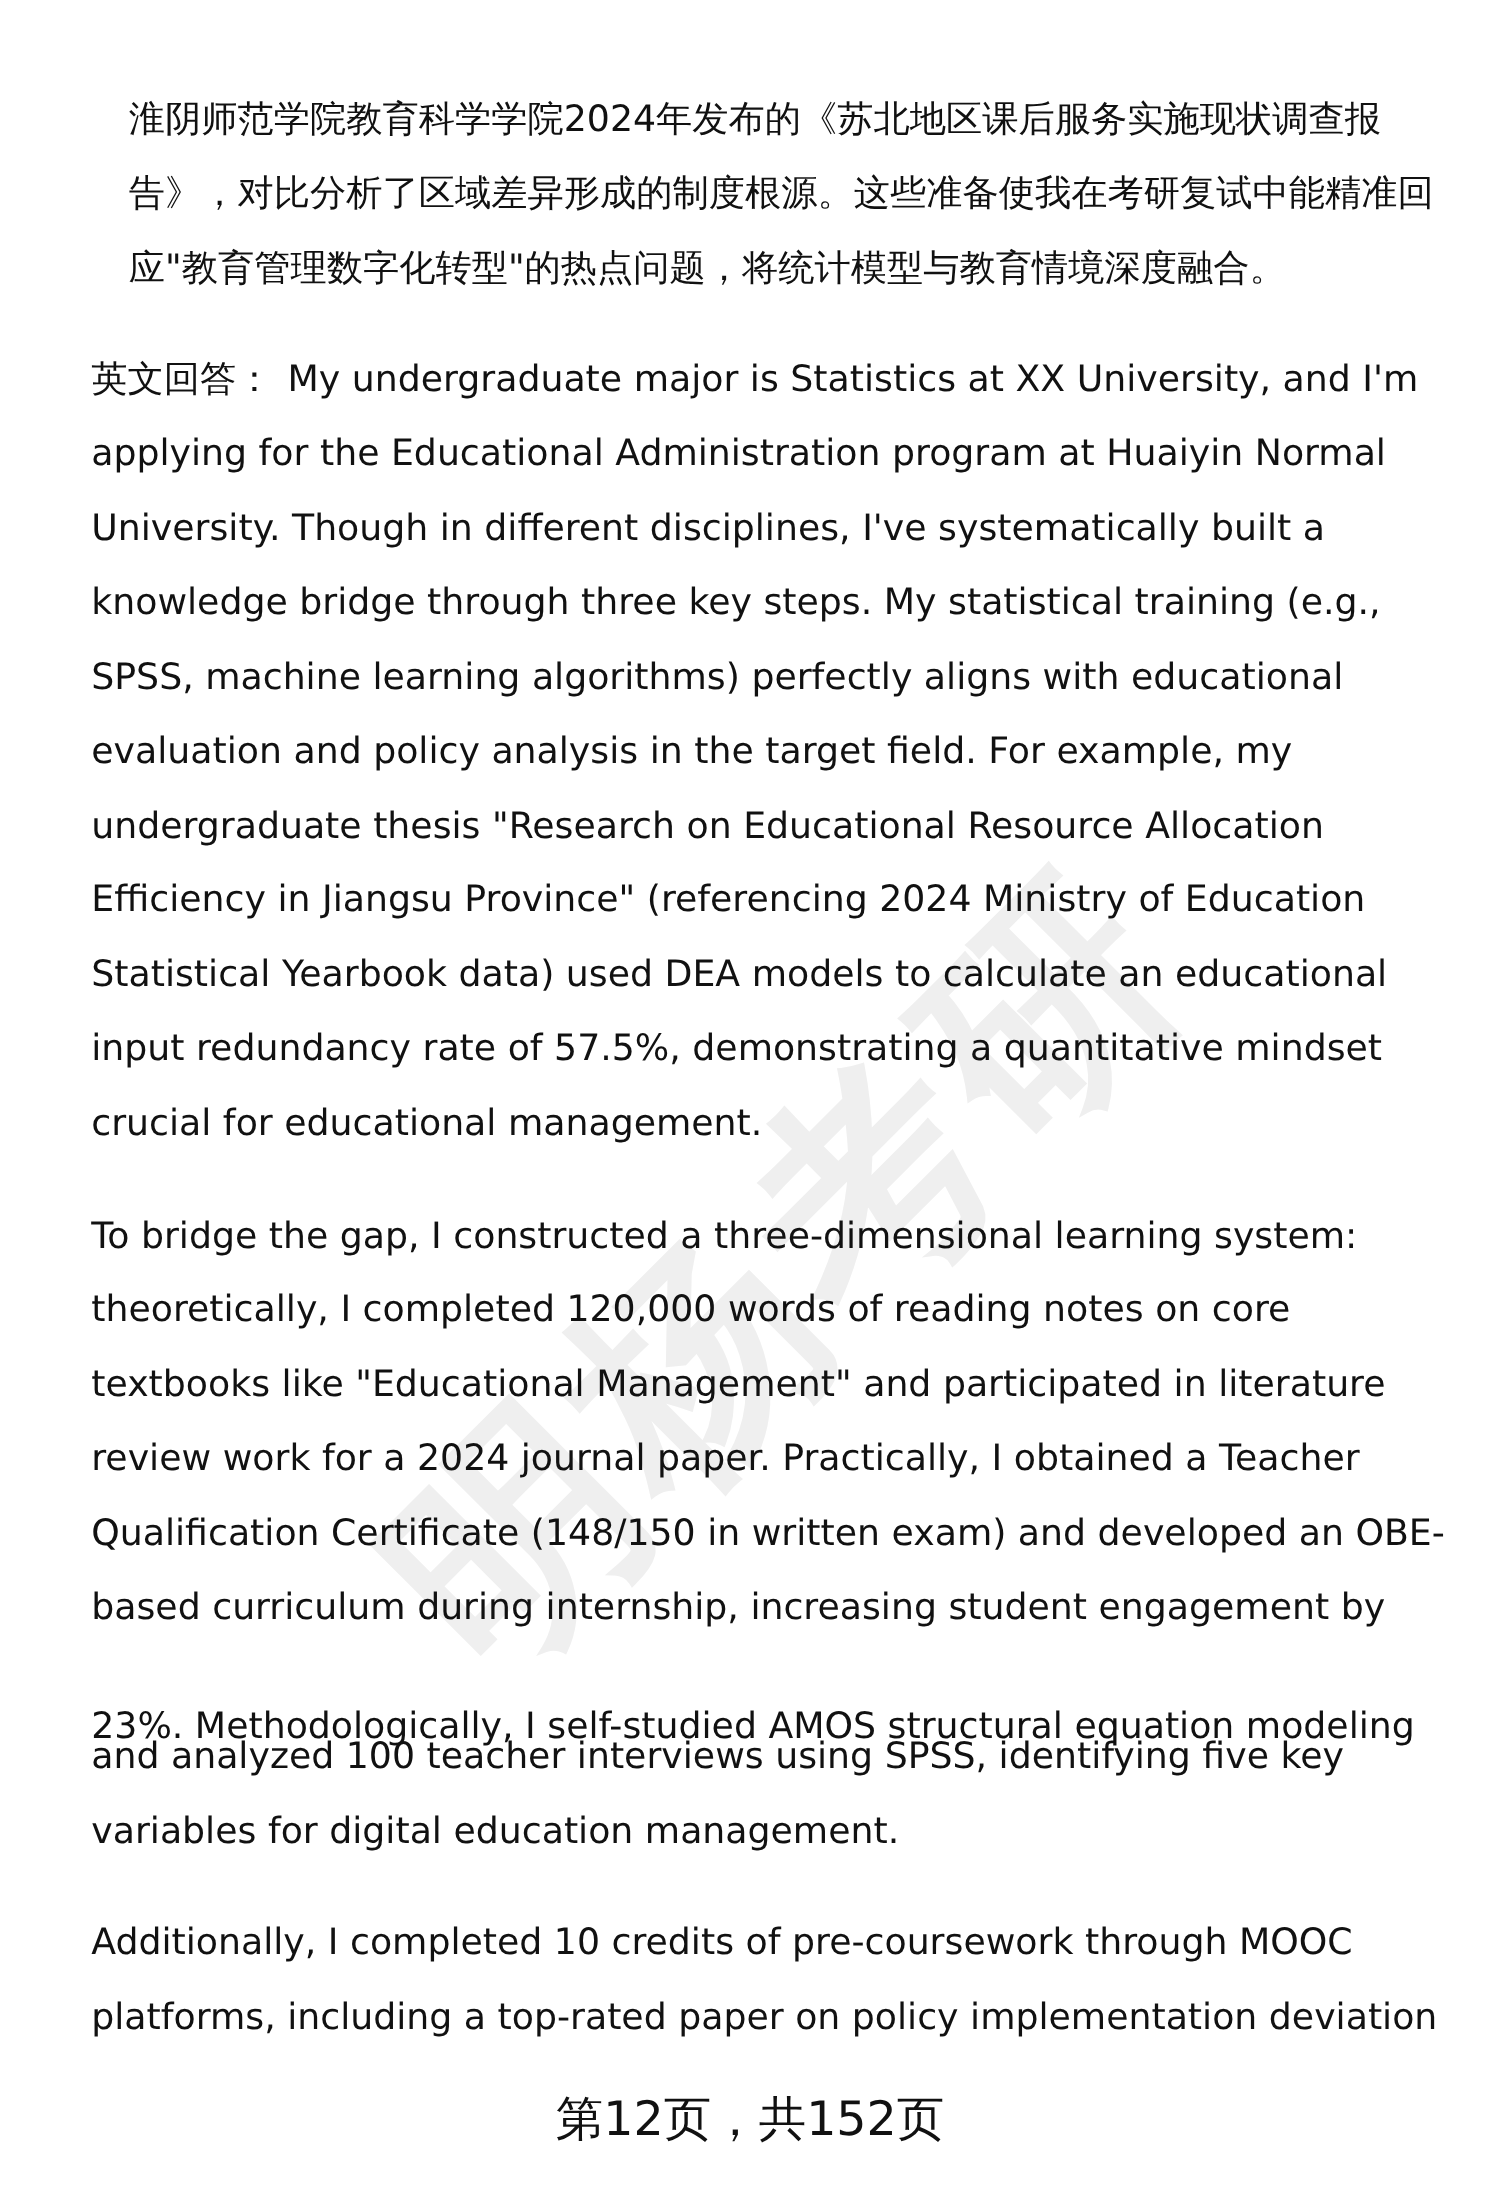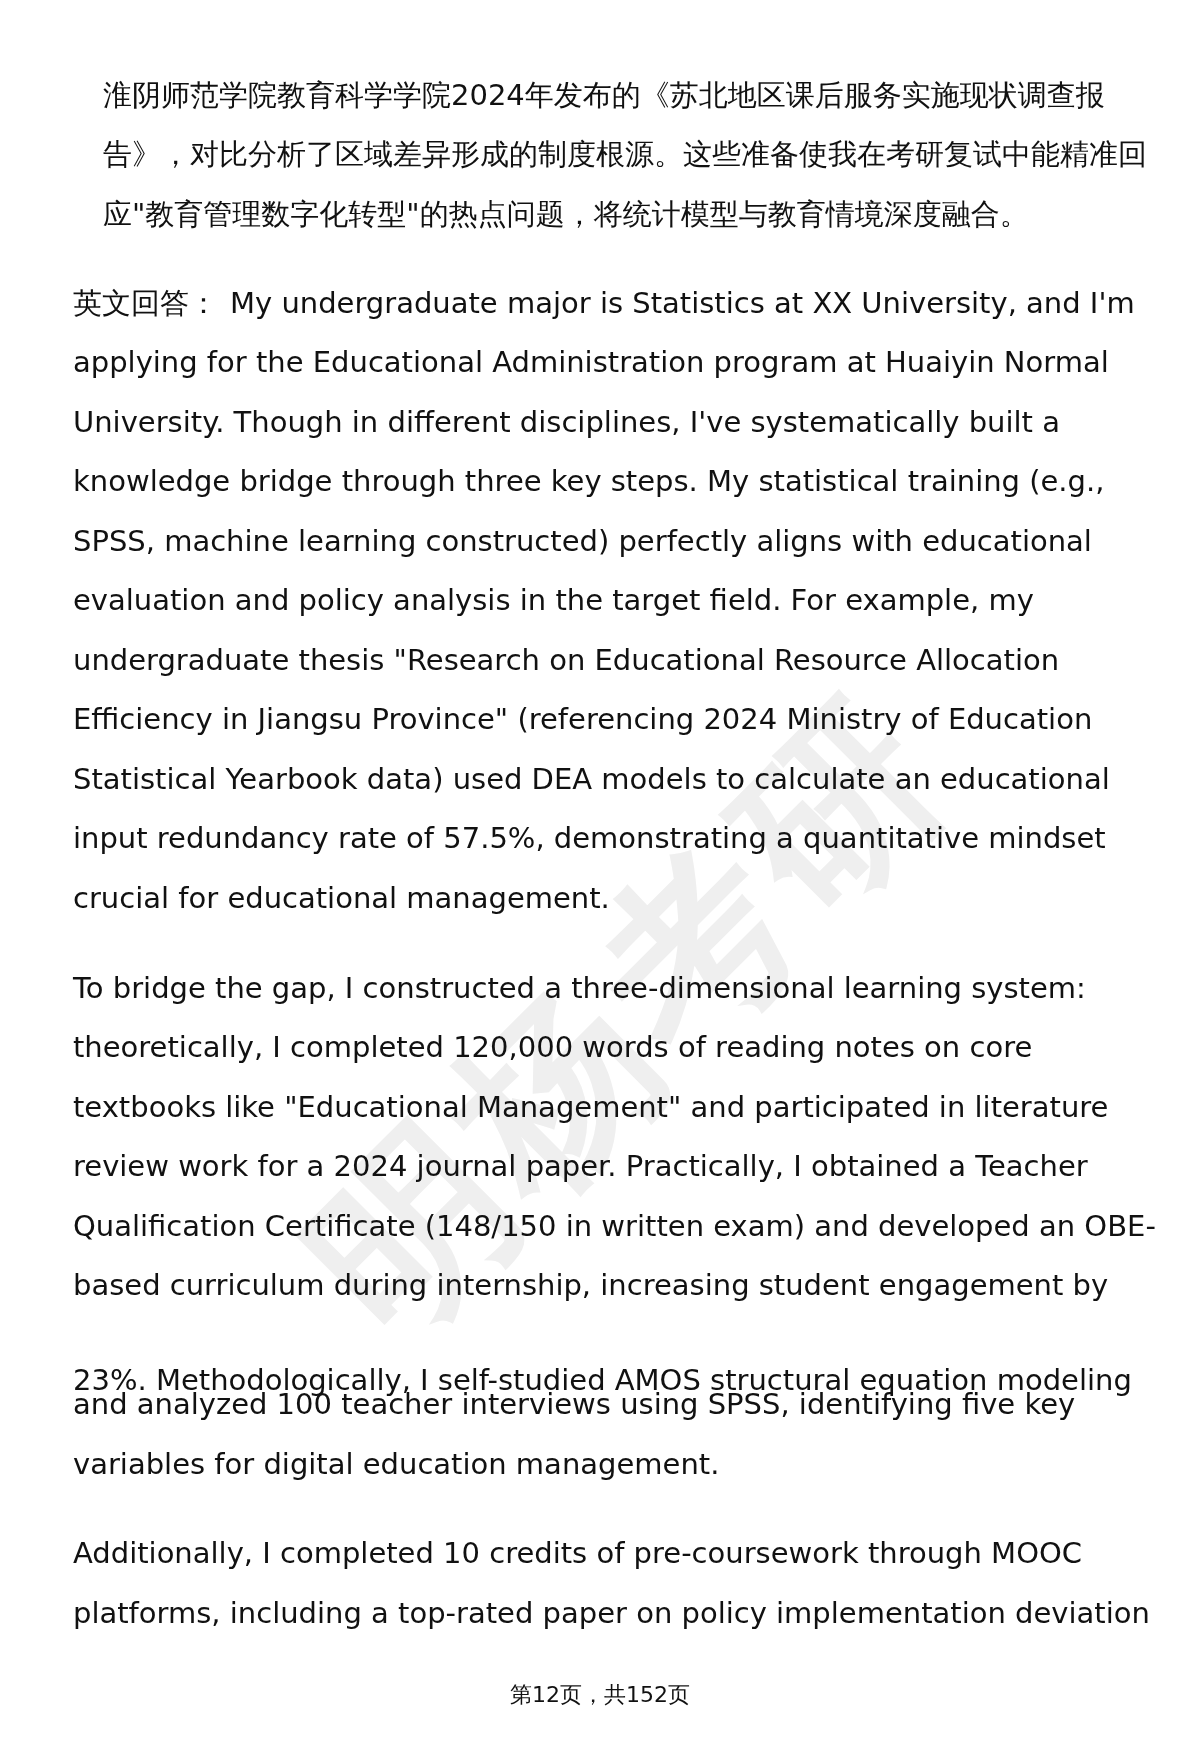--- a/index.html
+++ b/index.html
@@ -63,21 +63,21 @@
   .line.zh {
     font-size: 29px;
     margin-left: 30px;
   }
   .footer {
     position: absolute;
     left: 0;
     width: 1200px;
     top: 1675px;
     text-align: center;
-    font-size: 22px;
+    font-size: 38px;
     line-height: 40px;
     z-index: 1;
     color: #111111;
   }
 </style>
 </head>
 <body>
 
 <div class="page">
 
@@ -93,21 +93,21 @@
       <div class="line zh" style="top:194px;">应"教育管理数字化转型"的热点问题，将统计模型与教育情境深度融合。</div>
     </div>
 
     <div>
       <div class="line" style="top:283px;">
         <span>英文回答：</span><span style="display:inline-block;width:12px;"></span><span>My undergraduate major is Statistics at XX University, and I'm</span>
       </div>
       <div class="line" style="top:342px;">applying for the Educational Administration program at Huaiyin Normal</div>
       <div class="line" style="top:402px;">University. Though in different disciplines, I've systematically built a</div>
       <div class="line" style="top:461px;">knowledge bridge through three key steps. My statistical training (e.g.,</div>
-      <div class="line" style="top:521px;">SPSS, machine learning constructed) perfectly aligns with educational</div>
+      <div class="line" style="top:521px;">SPSS, machine learning algorithms) perfectly aligns with educational</div>
       <div class="line" style="top:580px;">evaluation and policy analysis in the target field. For example, my</div>
       <div class="line" style="top:640px;">undergraduate thesis "Research on Educational Resource Allocation</div>
       <div class="line" style="top:699px;">Efficiency in Jiangsu Province" (referencing 2024 Ministry of Education</div>
       <div class="line" style="top:759px;">Statistical Yearbook data) used DEA models to calculate an educational</div>
       <div class="line" style="top:818px;">input redundancy rate of 57.5%, demonstrating a quantitative mindset</div>
       <div class="line" style="top:878px;">crucial for educational management.</div>
     </div>
 
     <div>
       <div class="line" style="top:968px;">To bridge the gap, I constructed a three-dimensional learning system:</div>

